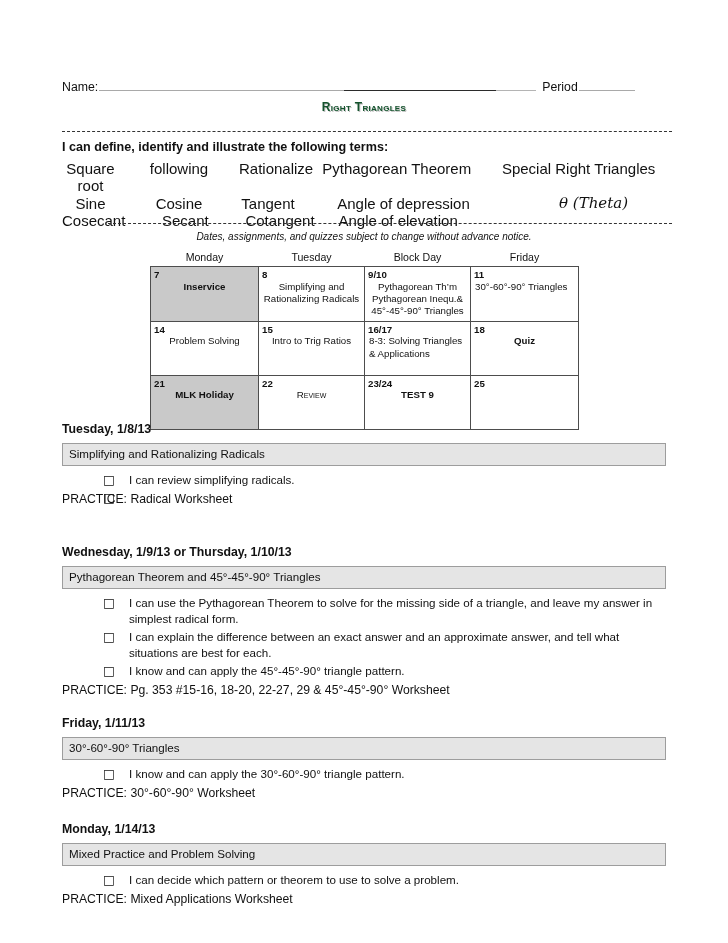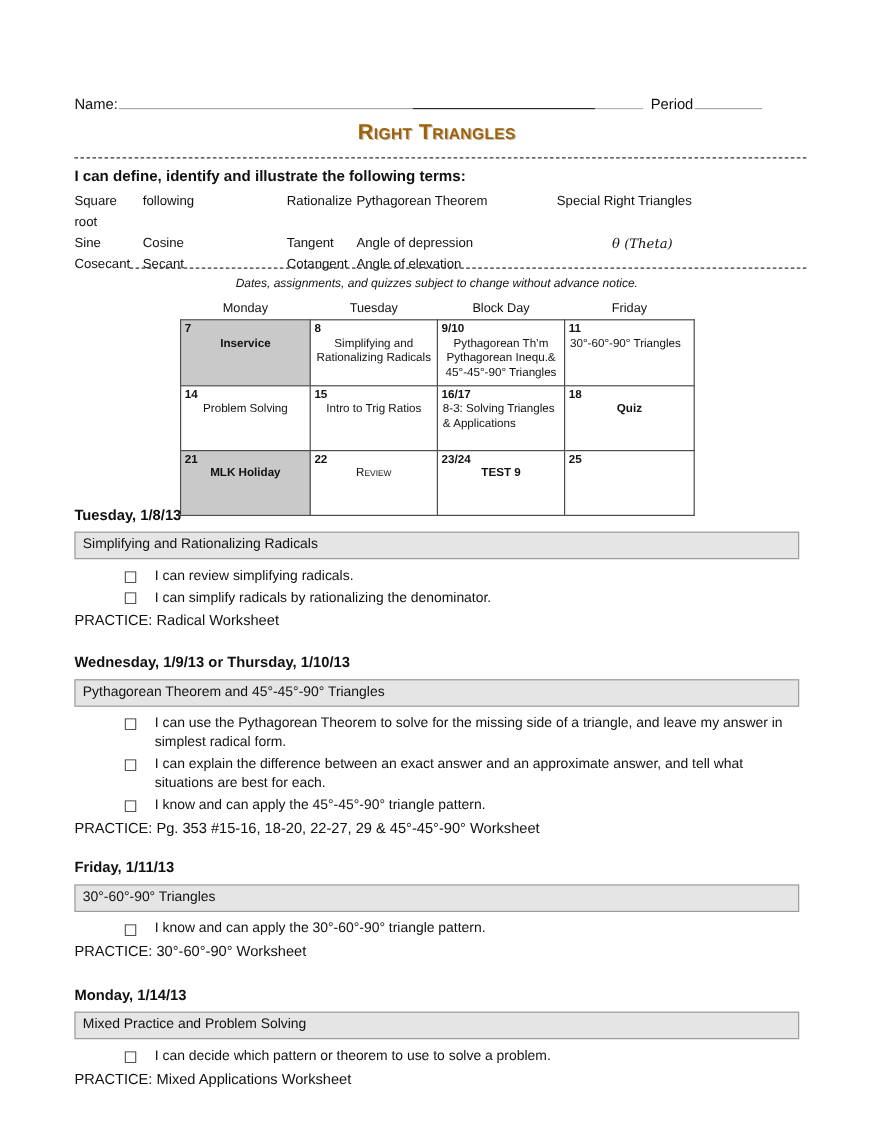--- a/index.html
+++ b/index.html
@@ -61,25 +61,25 @@
     margin-left: 1px;
   }
 
   
   .doc-title {
     position: absolute;
     left: 0;
     top: 66px;
     width: 728px;
     text-align: center;
-    font-size: 18px;
+    font-size: 12px;
     font-weight: bold;
     font-variant: small-caps;
     letter-spacing: 0.3px;
-    color: #a16207;
+    color: #14532d;
     text-shadow: 1px 1px 0 rgba(140,140,140,0.55);
   }
 
   
   .dashed {
     position: absolute;
     border-top: 1.6px dashed #333333;
     height: 0;
   }
   .dashed-top { left: 62px; top: 97px; width: 610px; }
@@ -91,22 +91,23 @@
     left: 62px;
     top: 106px;
     font-size: 12.6px;
     font-weight: bold;
   }
   .terms-grid {
     position: absolute;
     left: 62px;
     top: 126px;
     width: 615px;
-    font-size: 11px;
+    font-size: 15px;
     line-height: 17.4px;
+    text-align: center;
   }
   .terms-row { display: flex; }
   .tcol { display: block; }
   .tcol.c1 { flex: 0 0 57px; }
   .tcol.c2 { flex: 0 0 120px; }
   .tcol.c3 { flex: 0 0 58px; }
   .tcol.c4 { flex: 0 0 167px; }
   .tcol.c5 { flex: 1 1 auto; }
   .theta { font-family: "DejaVu Serif", serif; font-style: italic; }
 
@@ -332,21 +333,21 @@
         </tbody>
     </table>
   </div>
 
   <div id="sections-host">
       <div class="section" style="top: 388px;">
         <div class="sec-date">Tuesday, 1/8/13</div>
         <div class="sec-bar">Simplifying and Rationalizing Radicals</div>
         <ul class="objectives">
           <li><span class="cbx">□</span><span>I can review simplifying radicals.</span></li>
-          <li><span class="cbx">□</span><span>I can simplify radicals by rationalizing the denominator.</span></li>
+          <li><span class="cbx">□</span></li>
         </ul>
         <div class="practice">PRACTICE:  Radical Worksheet</div>
       </div>
       <div class="section" style="top: 511px;">
         <div class="sec-date">Wednesday, 1/9/13 or Thursday, 1/10/13</div>
         <div class="sec-bar">Pythagorean Theorem and 45°-45°-90° Triangles</div>
         <ul class="objectives">
           <li><span class="cbx">□</span><span>I can use the Pythagorean Theorem to solve for the missing side of a triangle, and leave my answer in simplest radical form.</span></li>
           <li><span class="cbx">□</span><span>I can explain the difference between an exact answer and an approximate answer, and tell what situations are best for each.</span></li>
           <li><span class="cbx">□</span><span>I know and can apply the 45°-45°-90° triangle pattern.</span></li>

